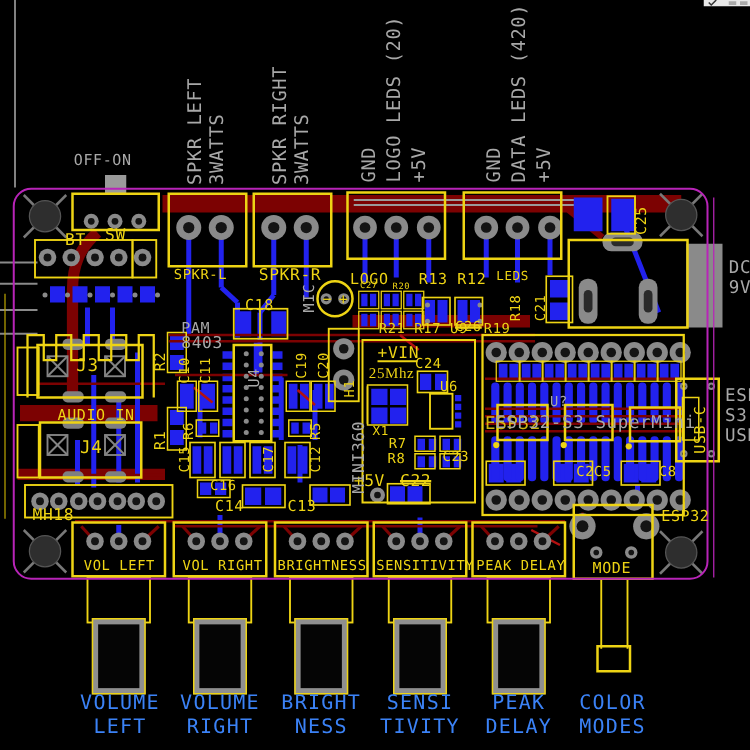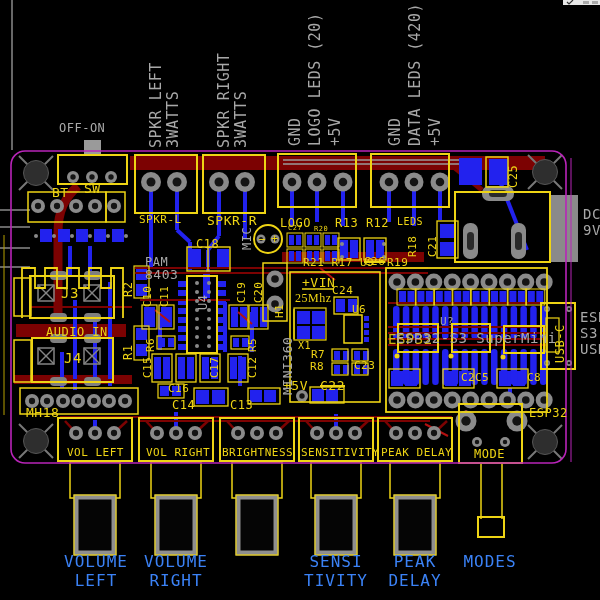--- a/index.html
+++ b/index.html
@@ -587,29 +587,34 @@
 <span class="t g" style="left:580px;top:342px;font-size:14px;">USB</span>
 
 <div class="knob" style="left:46px;">
       <span>VOLUME</span>
       <span>LEFT</span>
     </div>
 <div class="knob" style="left:126px;">
       <span>VOLUME</span>
       <span>RIGHT</span>
     </div>
+<div class="knob" style="left:207px;">
+      <span>BRIGHT</span>
+      <span>NESS</span>
+    </div>
 <div class="knob" style="left:286px;">
       <span>SENSI</span>
       <span>TIVITY</span>
     </div>
 <div class="knob" style="left:365px;">
       <span>PEAK</span>
       <span>DELAY</span>
     </div>
 <div class="knob" style="left:440px;">
+      <span>COLOR</span>
       <span>MODES</span>
     </div>
 
 <span class="t y" style="left:52px;top:186px;font-size:13px;">BT</span>
 <span class="t y" style="left:84px;top:182px;font-size:13px;">SW</span>
 <span class="t y" style="left:139px;top:214px;font-size:11px;">SPKR-L</span>
 <span class="t y" style="left:207px;top:214px;font-size:13px;">SPKR-R</span>
 <span class="t y" style="left:280px;top:217px;font-size:12px;">LOGO</span>
 <span class="t y" style="left:397px;top:217px;font-size:10px;">LEDS</span>
 <span class="t y" style="left:335px;top:217px;font-size:12px;">R13 R12</span>

